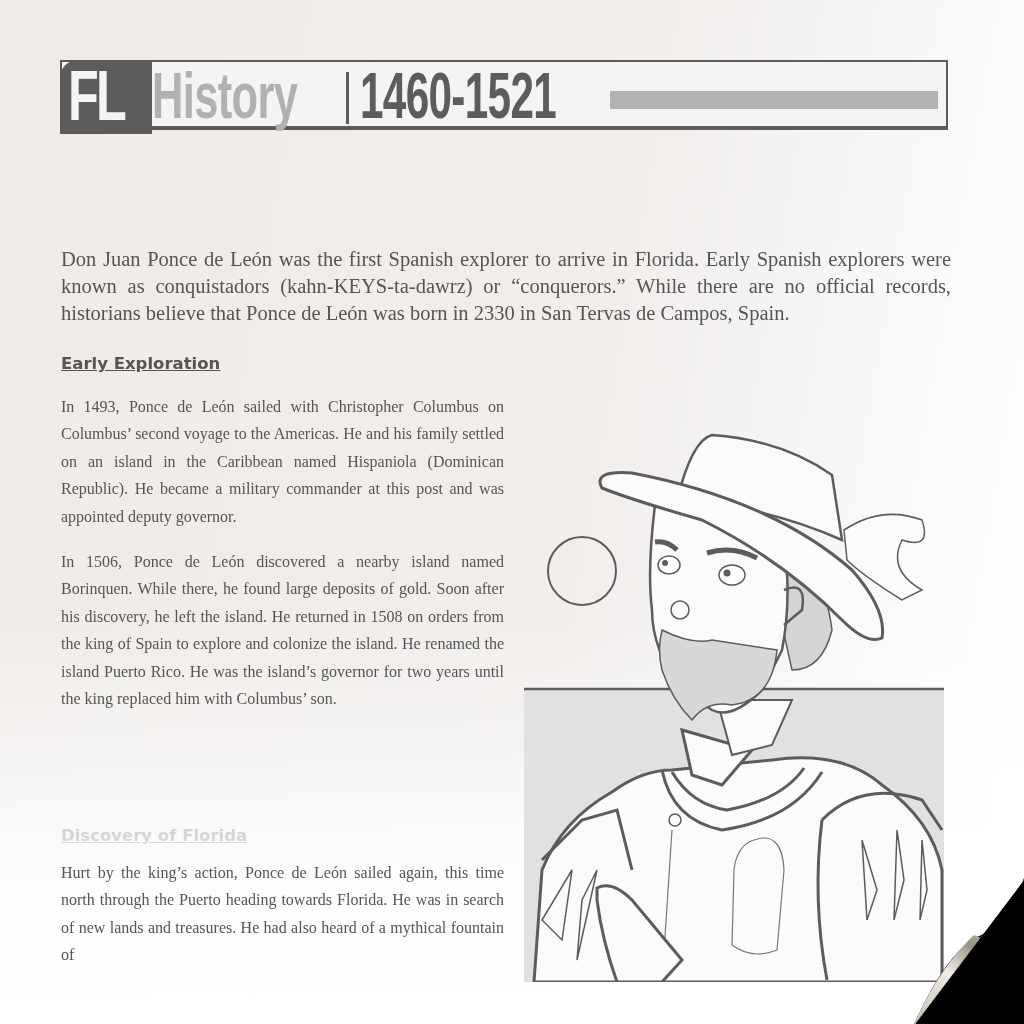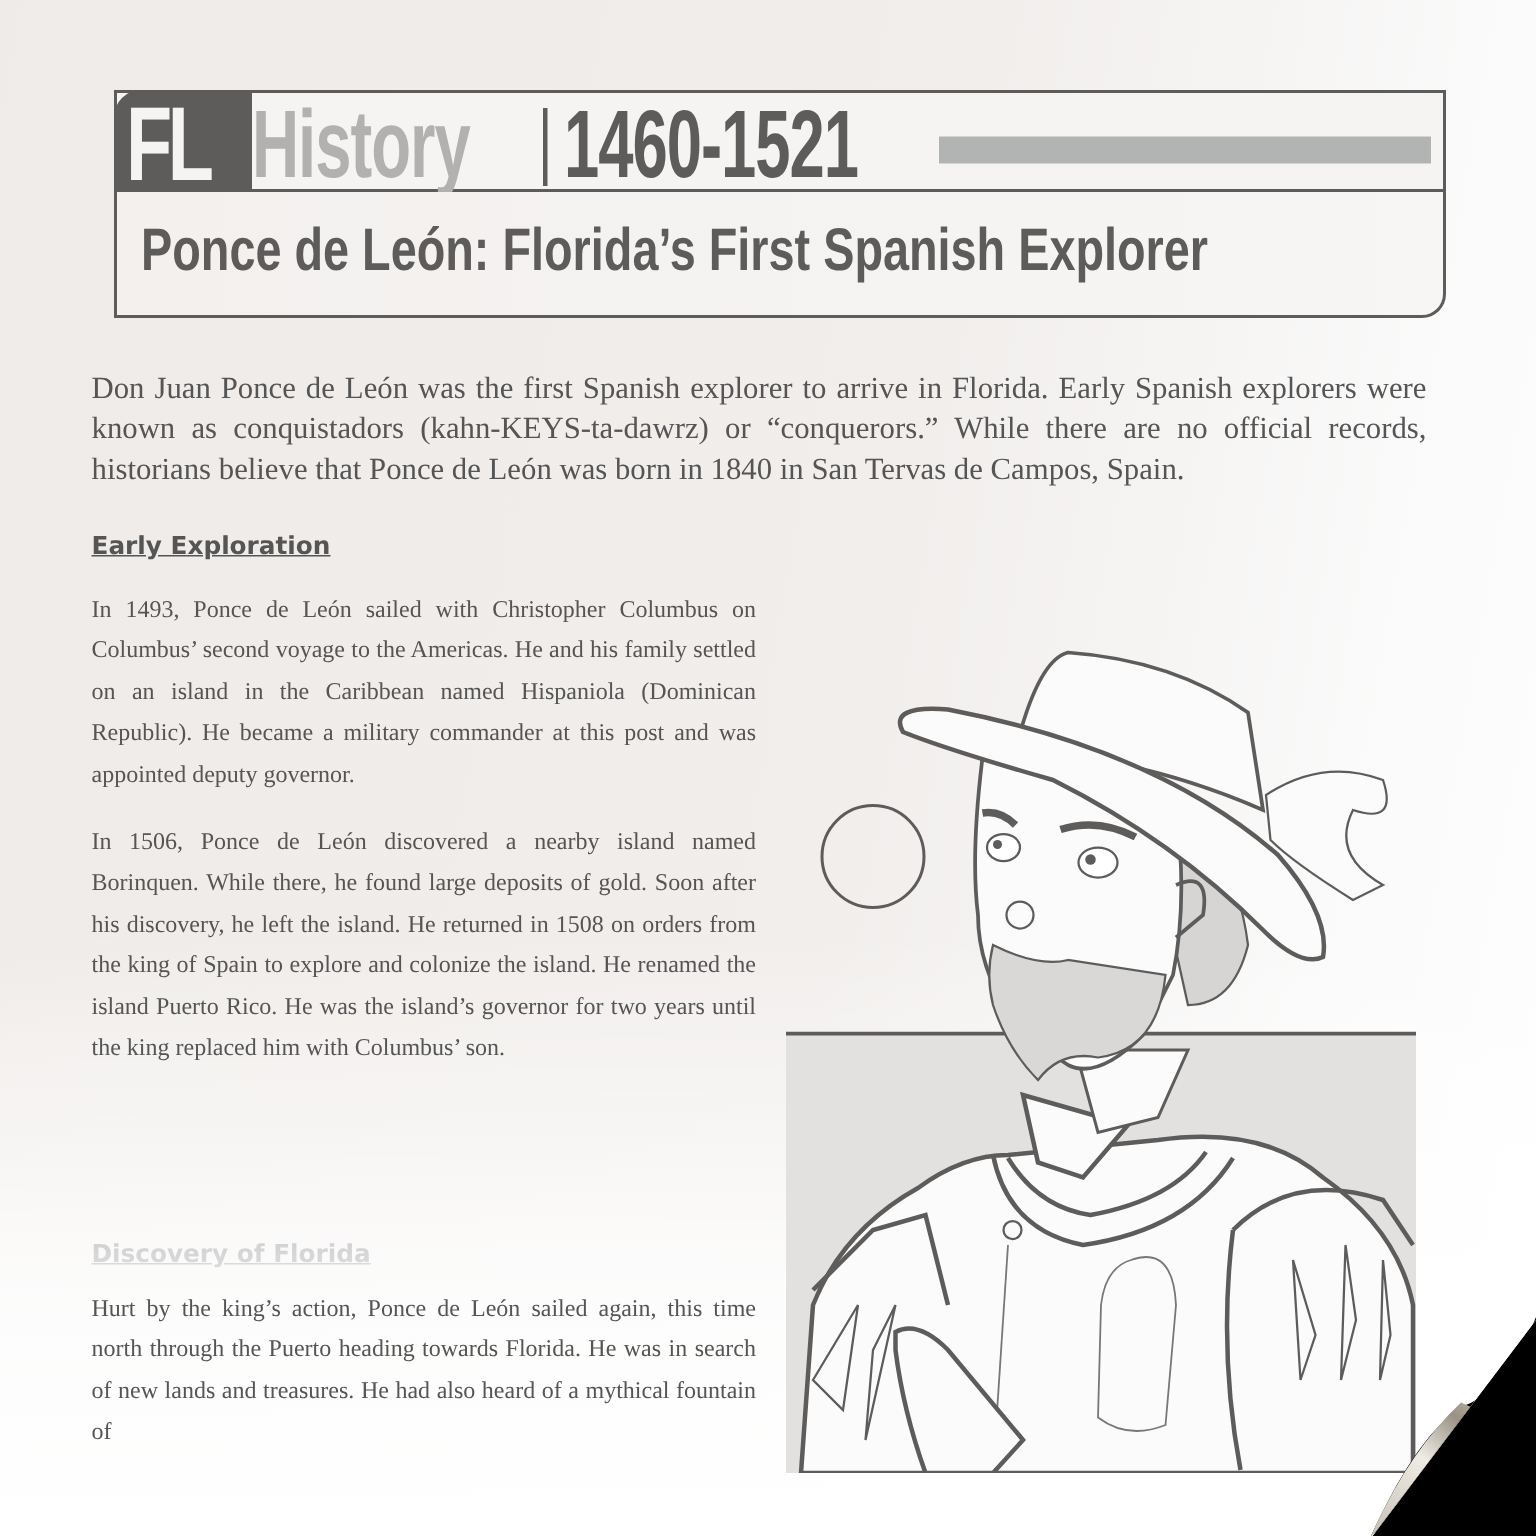--- a/index.html
+++ b/index.html
@@ -13,21 +13,21 @@
       background: linear-gradient(100deg, #efebe8 0%, #f1eeec 55%, #fbfbfb 85%, #ffffff 100%);
       clip-path: polygon(0 0, 1024px 0, 1024px 880px, 915px 1024px, 0 1024px);
     }
     .page::after {
       content: ""; position: absolute; left: 0; right: 0; top: 620px; bottom: 0;
       background: linear-gradient(180deg, rgba(255,255,255,0) 0%, rgba(255,255,255,0.85) 60%, #ffffff 100%);
       pointer-events: none;
     }
     
     .header-box {
-      position: absolute; left: 76px; top: 60px; width: 888px; height: 124px;
+      position: absolute; left: 60px; top: 60px; width: 888px; height: 124px;
     }
     .header-top {
       position: absolute; left: 0; top: 0; width: 888px; height: 70px;
       border: 2px solid #5d5c5b; border-bottom: 4px solid #5d5c5b;
       box-sizing: border-box; background: #f6f4f2;
     }
     .fl-block {
       position: absolute; left: -2px; top: -2px; width: 92px; height: 74px;
       background: #5d5c5b; border-top-left-radius: 18px;
     }
@@ -96,26 +96,23 @@
   <div class="header-box">
     <div class="header-top">
       <div class="fl-block">
         <div class="fl-text">FL</div>
       </div>
       <div class="history-text">History</div>
       <div class="sep-bar"></div>
       <div class="years-text">1460-1521</div>
       <div class="gray-rule"></div>
     </div>
-    <div class="header-bottom">
-      <div class="subtitle">Ponce de León: Florida’s First Spanish Explorer</div>
-    </div>
   </div>
 
-  <div class="intro">Don Juan Ponce de León was the first Spanish explorer to arrive in Florida. Early Spanish explorers were known as conquistadors (kahn-KEYS-ta-dawrz) or “conquerors.”  While there are no official records, historians believe that Ponce de León was born in 1840 in San Tervas de Campos, Spain.</div>
+  <div class="intro">Don Juan Ponce de León was the first Spanish explorer to arrive in Florida. Early Spanish explorers were known as conquistadors (kahn-KEYS-ta-dawrz) or “conquerors.”  While there are no official records, historians believe that Ponce de León was born in 2330 in San Tervas de Campos, Spain.</div>
 
   <div class="section-head" style="top:354px;">Early Exploration</div>
   <div class="col" style="top:393px;">
     <p style="text-align-last:left;">In 1493, Ponce de León sailed with Christopher Columbus on Columbus’ second voyage to the Americas. He and his family settled on an island in the Caribbean named Hispaniola (Dominican Republic). He became a military commander at this post and was appointed deputy governor.</p>
   </div>
   <div class="col last-left" style="top:548px;">
     <p>In 1506, Ponce de León discovered a nearby island named Borinquen. While there, he found large deposits of gold. Soon after his discovery, he left the island. He returned in 1508 on orders from the king of Spain to explore and colonize the island. He renamed the island Puerto Rico. He was the island’s governor for two years until the king replaced him with Columbus’ son.</p>
   </div>
 
   <div class="section-head" style="top:826px;">Discovery of Florida</div>

